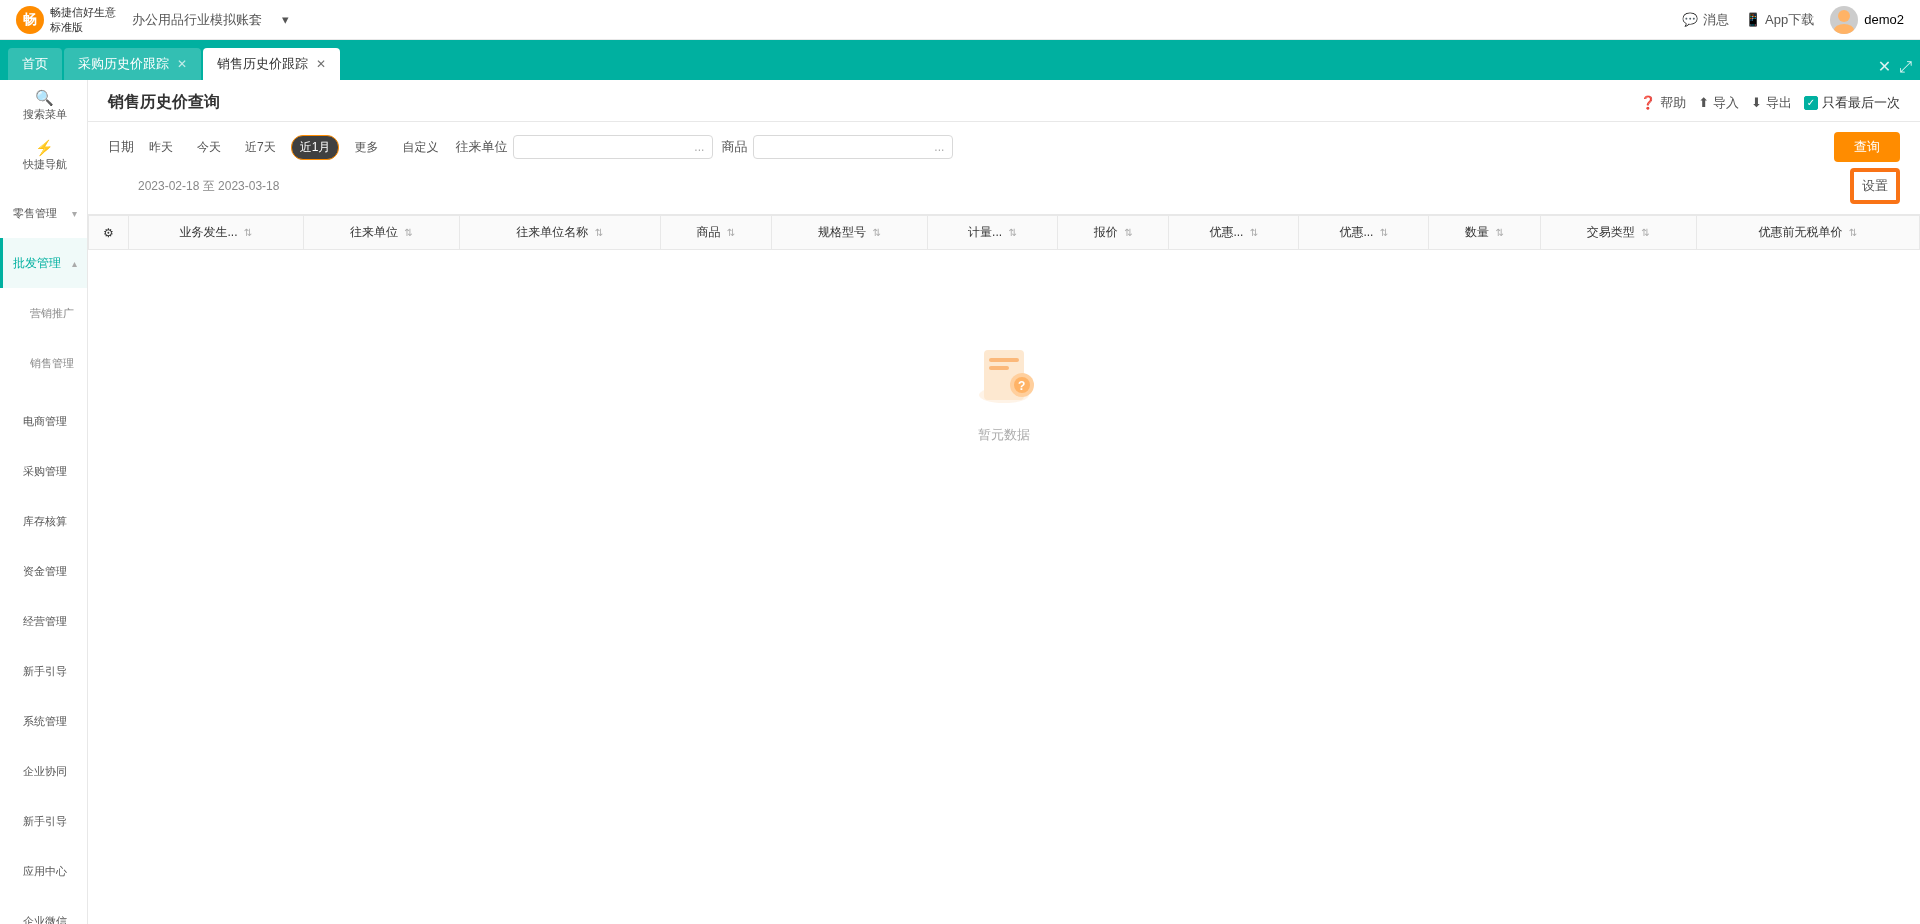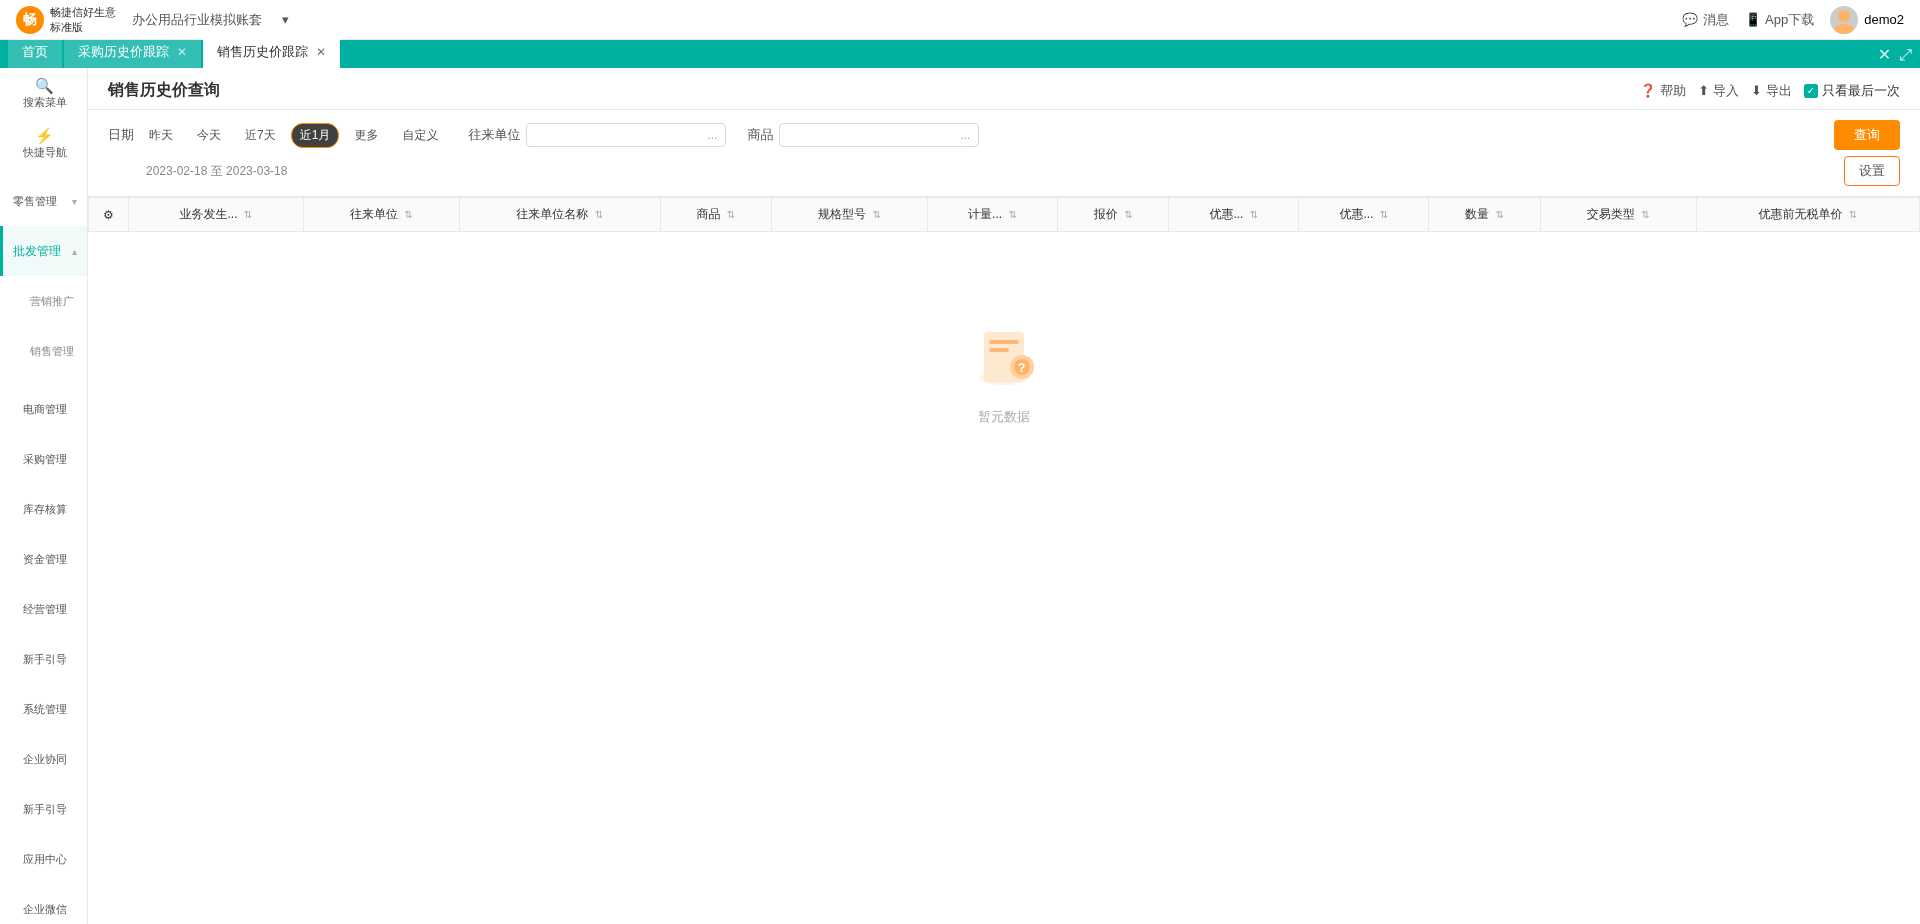--- a/index.html
+++ b/index.html
@@ -11,21 +11,21 @@
     .logo-area { display: flex; align-items: center; gap: 6px; }
     .logo-icon { width: 28px; height: 28px; background: #ff8c00; border-radius: 50%; display: flex; align-items: center; justify-content: center; color: #fff; font-size: 14px; font-weight: bold; }
     .logo-text { font-size: 11px; color: #333; line-height: 1.3; }
     .app-selector { display: flex; align-items: center; gap: 20px; color: #555; font-size: 13px; cursor: pointer; padding: 4px 8px; border-radius: 4px; }
     .top-bar-right { display: flex; align-items: center; gap: 16px; }
     .top-bar-btn { display: flex; align-items: center; gap: 4px; color: #555; font-size: 13px; cursor: pointer; }
     .user-area { display: flex; align-items: center; gap: 6px; cursor: pointer; }
     .user-avatar { width: 28px; height: 28px; border-radius: 50%; background: #ccc; overflow: hidden; display: flex; align-items: center; justify-content: center; }
 
     
-    .tab-bar { height: 28px; background: #00b0a0; display: flex; align-items: flex-end; padding: 0 8px; flex-shrink: 0; }
+    .tab-bar { height: 40px; background: #00b0a0; display: flex; align-items: flex-end; padding: 0 8px; flex-shrink: 0; }
     .tab { height: 32px; padding: 0 14px; display: flex; align-items: center; gap: 6px; font-size: 13px; cursor: pointer; border-radius: 4px 4px 0 0; color: rgba(255,255,255,0.85); }
     .tab.active { background: #fff; color: #333; font-weight: 500; }
     .tab.inactive { background: rgba(255,255,255,0.2); color: #fff; margin-right: 2px; }
     .tab-close { font-size: 12px; color: inherit; opacity: 0.7; cursor: pointer; margin-left: 2px; }
     .tab-bar-actions { margin-left: auto; display: flex; align-items: center; gap: 8px; padding-bottom: 4px; }
     .tab-bar-action-btn { color: #fff; font-size: 16px; cursor: pointer; opacity: 0.85; }
 
     
     .main-layout { display: flex; flex: 1; overflow: hidden; }
 
@@ -47,37 +47,37 @@
     .checkbox-square { width: 14px; height: 14px; border: 1px solid #00b0a0; background: #00b0a0; display: flex; align-items: center; justify-content: center; border-radius: 2px; }
     .checkbox-check { color: #fff; font-size: 10px; }
     .filter-group { display: flex; align-items: center; gap: 6px; }
     .filter-label { color: #555; font-size: 13px; white-space: nowrap; }
     .date-filter-btn { padding: 3px 8px; font-size: 12px; border-radius: 3px; cursor: pointer; border: 1px solid transparent; color: #555; }
     .date-filter-btn.active { background: #404040; color: #fff; border-color: #ff8c00; border-radius: 12px; }
     .date-range { font-size: 12px; color: #888; margin-left: 4px; }
     .filter-input { border: 1px solid #d9d9d9; border-radius: 4px; padding: 4px 8px; font-size: 12px; color: #555; width: 200px; display: flex; align-items: center; justify-content: space-between; cursor: pointer; }
     .filter-input-dots { color: #aaa; }
     .query-btn { background: #ff8c00; color: #fff; border: none; border-radius: 4px; padding: 6px 20px; font-size: 13px; cursor: pointer; white-space: nowrap; }
-    .setting-btn { border: 1px solid #f97316; background: #fff; color: #555; border-radius: 4px; padding: 5px 14px; font-size: 13px; cursor: pointer; }
-    .filter-row-second { margin-left: 38px; }
+    .setting-btn { border: 4px solid #f97316; background: #fff; color: #555; border-radius: 4px; padding: 5px 8px; font-size: 13px; cursor: pointer; }
+    .filter-row-second { margin-left: 30px; }
 
     
     .table-area { flex: 1; overflow: auto; background: #fff; margin: 0; }
     .data-table { width: 100%; border-collapse: collapse; }
     .data-table th { background: #fafafa; border: 1px solid #e8e8e8; padding: 8px 10px; font-size: 12px; font-weight: 500; color: #333; white-space: nowrap; cursor: pointer; user-select: none; position: sticky; top: 0; z-index: 10; }
     .sort-icon { font-size: 10px; color: #aaa; margin-left: 3px; }
     .th-gear { width: 40px; text-align: center; }
 
     
     .empty-state { display: flex; flex-direction: column; align-items: center; justify-content: center; flex: 1; padding: 80px 0; }
     .empty-icon { width: 80px; height: 80px; margin-bottom: 16px; }
     .empty-text { color: #aaa; font-size: 13px; }
 
     .filter-section { display: flex; flex-direction: column; gap: 6px; padding: 10px 20px; background: #fff; border-bottom: 1px solid #e8e8e8; flex-shrink: 0; }
-    .filter-row { display: flex; align-items: center; gap: 21px; flex-wrap: wrap; }
+    .filter-row { display: flex; align-items: center; gap: 8px; flex-wrap: wrap; }
     .filter-actions { display: flex; align-items: center; gap: 8px; margin-left: auto; }
   </style>
 </head>
 <body>
 
 <div class="top-bar">
   <div class="top-bar-left">
     <div class="logo-area">
       <div class="logo-icon">畅</div>
       <div class="logo-text">

